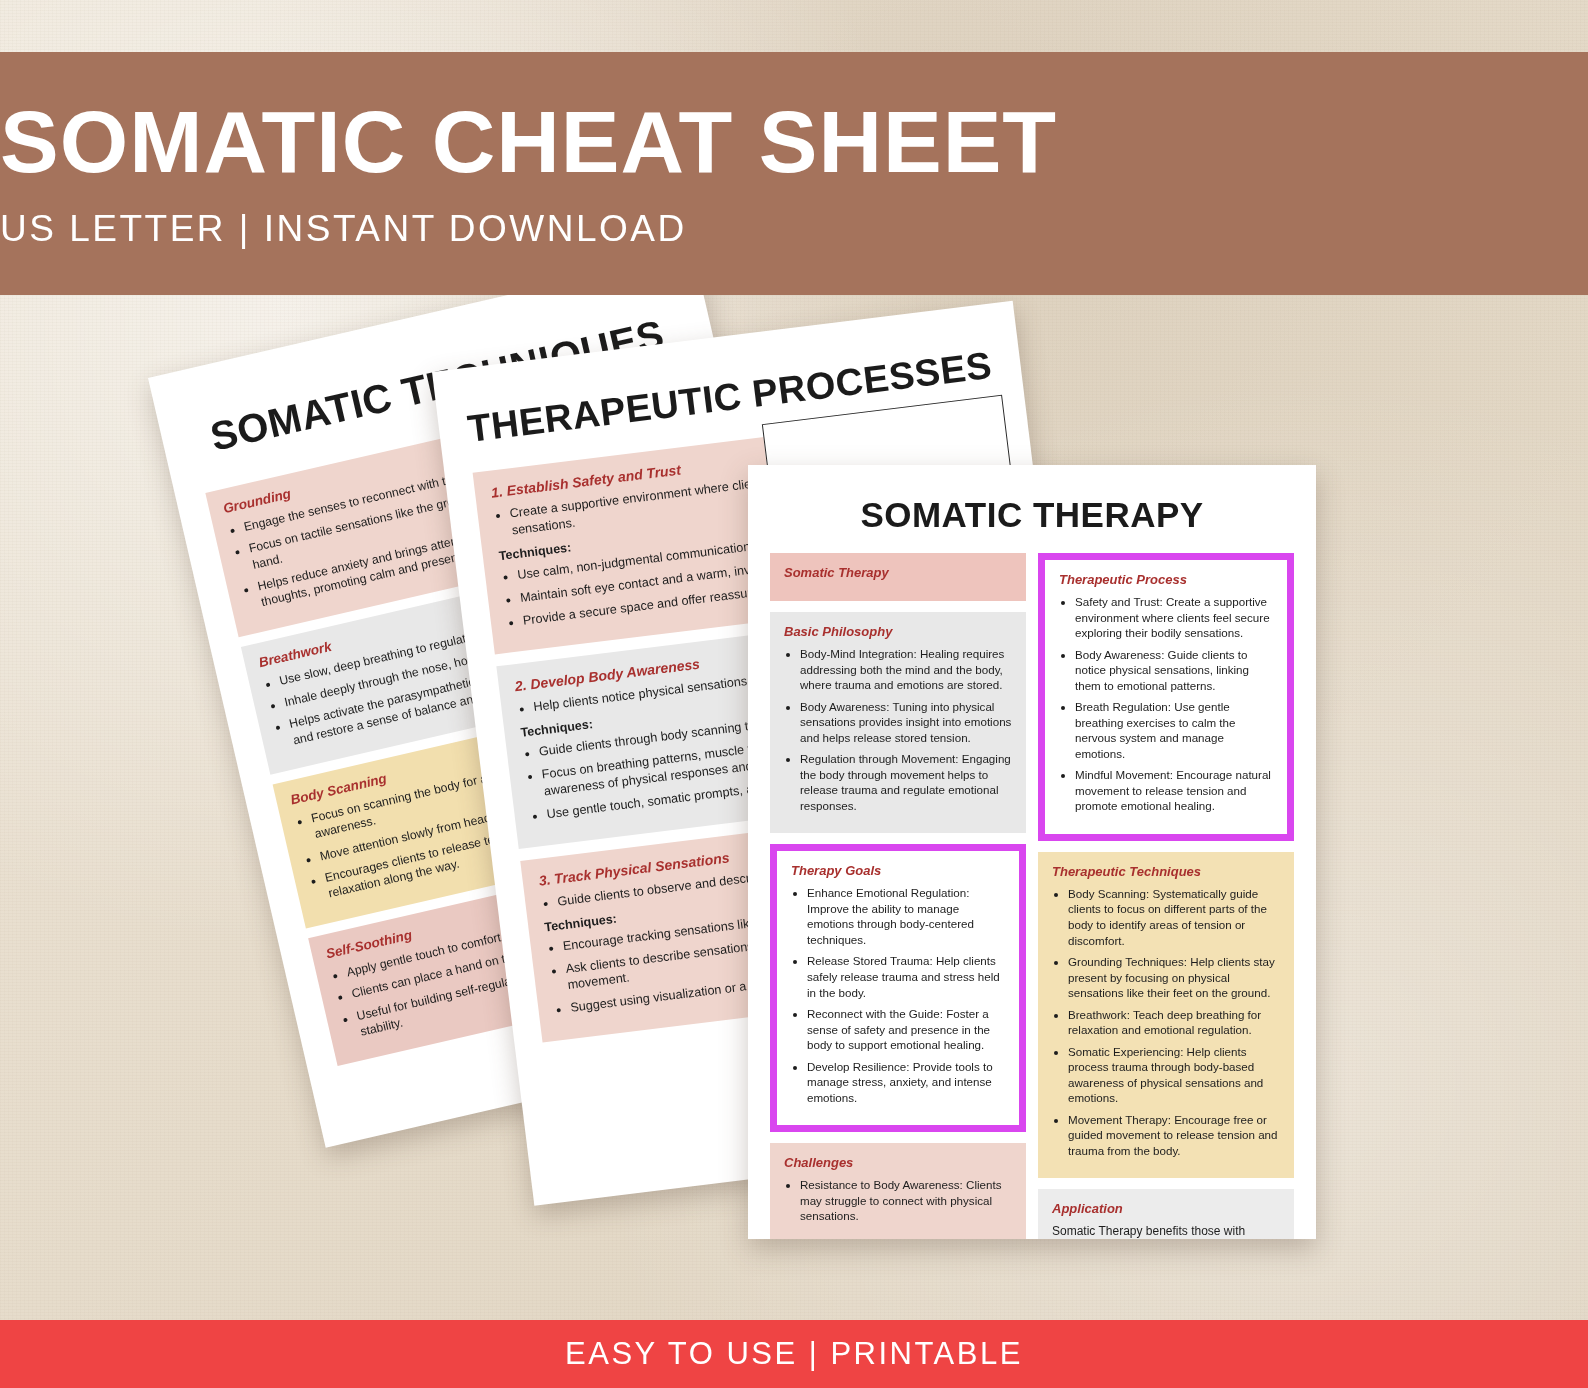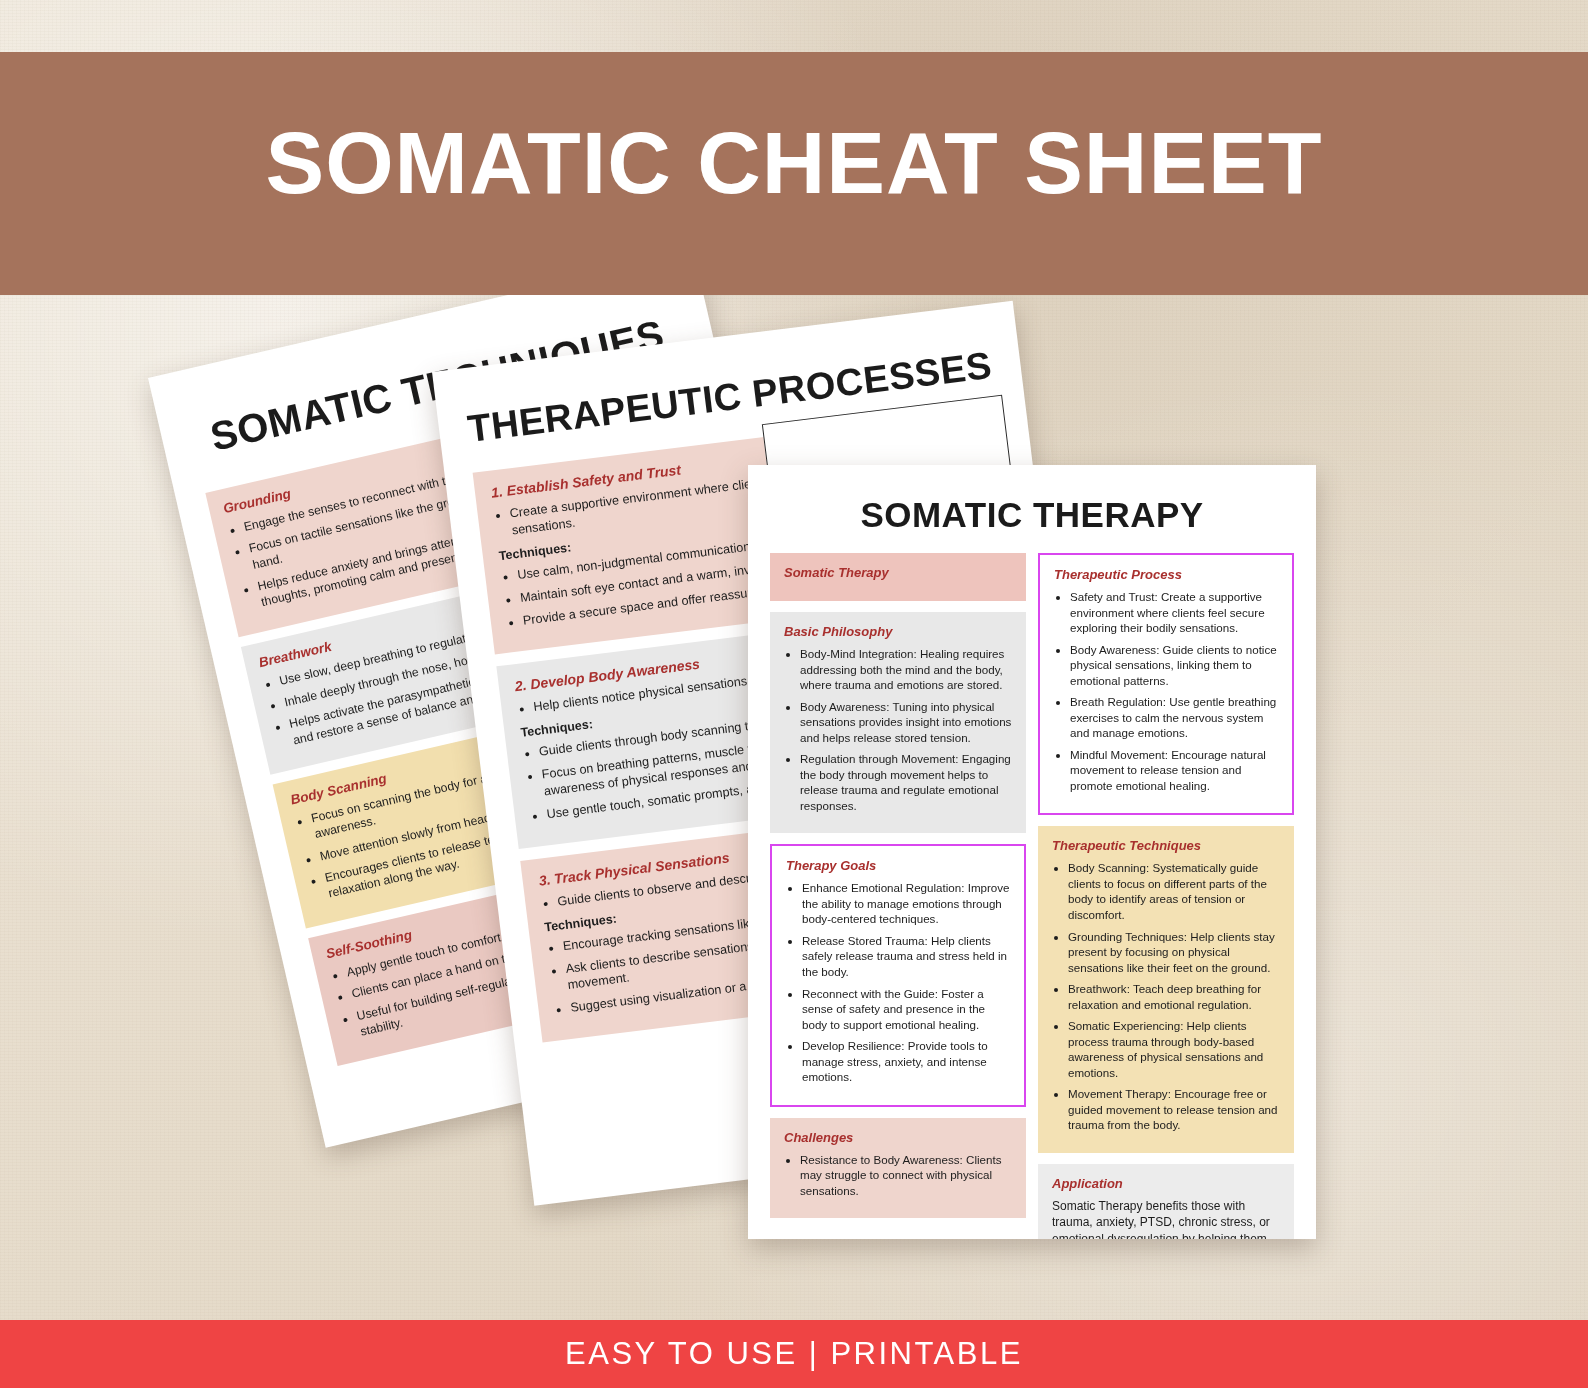--- a/index.html
+++ b/index.html
@@ -37,21 +37,21 @@
 
   
   .banner-top {
     position: absolute;
     left: 0; top: 52px;
     width: 1588px;
     height: 243px;
     background: #a5735c;
     display: flex;
     flex-direction: column;
-    align-items: center;
+    align-items: flex-start;
     justify-content: center;
     z-index: 40;
   }
   .banner-title {
     color: #ffffff;
     font-size: 88px;
     font-weight: bold;
     letter-spacing: 1px;
     line-height: 1;
     margin-bottom: 22px;
@@ -137,21 +137,21 @@
   
   .card {
     box-sizing: border-box;
     padding: 12px 14px 14px;
     margin-bottom: 10px;
   }
   .c-pink   { background: #eec4bd; }
   .c-gray   { background: #e8e8e8; }
   .c-beige  { background: #f2dfae; }
   .c-blush  { background: #efd5cd; }
-  .c-white  { background: #ffffff; border: 2px solid #d946ef; }
+  .c-white  { background: #ffffff; border: 7px solid #d946ef; }
   .c-pinkish{ background: #eac9c2; }
   .c-cream  { background: #f3e1b4; }
   .c-lgray  { background: #ececec; }
 
   .card-head {
     color: #a8302e;
     font-weight: bold;
     font-style: italic;
     font-size: 13.5px;
     margin-bottom: 7px;
@@ -350,17 +350,18 @@
         <div class="card-body">
           <p>Somatic Therapy benefits those with trauma, anxiety, PTSD, chronic stress, or emotional dysregulation by helping them reconnect with their bodies, process trauma, and build healthier coping skills.</p>
         </div>
       </div>
     </div>
   </div>
 </div>
 
 <div class="banner-top">
   <div class="banner-title">SOMATIC CHEAT SHEET</div>
+  <div class="banner-sub">US LETTER | INSTANT DOWNLOAD</div>
 </div>
 
 <div class="banner-bottom">
   <div class="banner-bottom-text">EASY TO USE  |  PRINTABLE</div>
 </div>
 
 </body></html>

